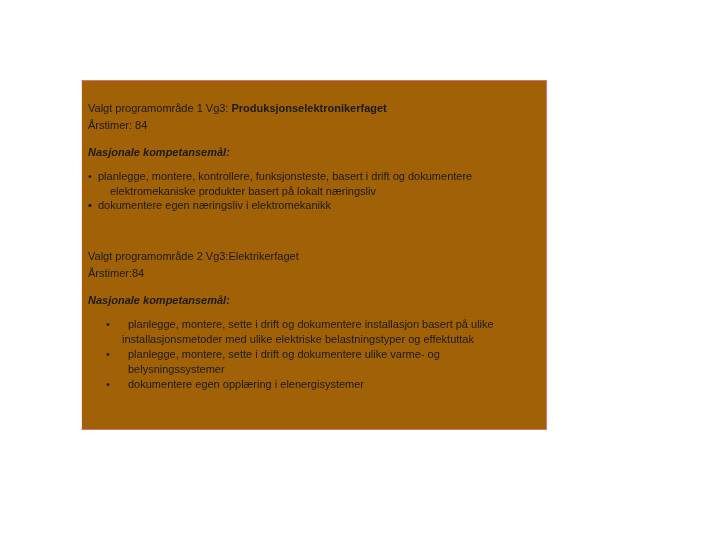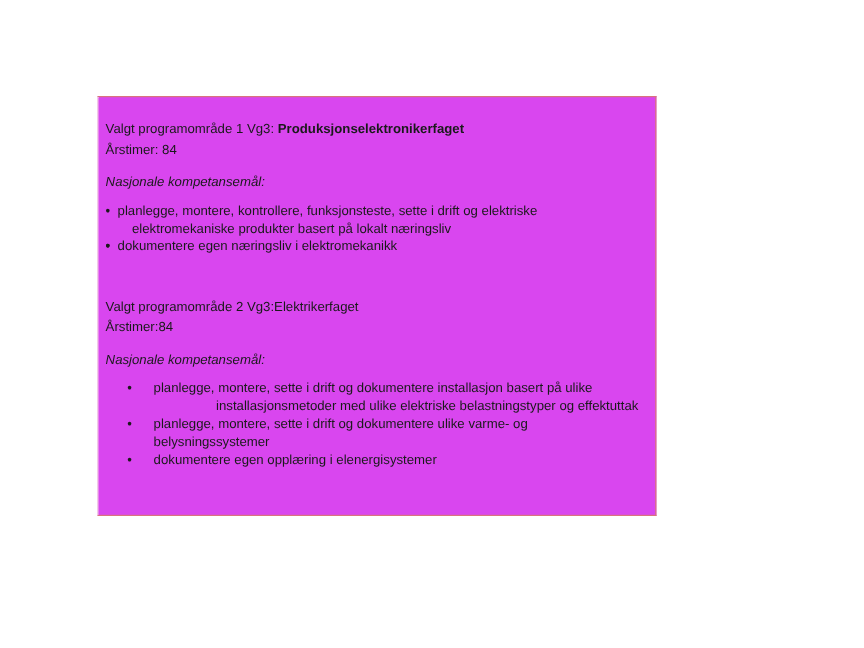--- a/index.html
+++ b/index.html
@@ -16,21 +16,21 @@
   }
 
   
   #content-frame {
     position: absolute;
     left: 81px;
     top: 80px;
     width: 466px;
     height: 350px;
     box-sizing: border-box;
-    background: #d946ef;
+    background: #a16207;
     border-top: 1px solid #d9737f;
     border-right: 1px solid #d9737f;
     border-bottom: 1px solid #d9737f;
     border-left: 1px solid #f6e3e5;
     overflow: hidden;
   }
 
   .inner {
     padding: 20px 14px 0 6px;
   }
@@ -48,20 +48,21 @@
   }
   .bold {
     font-weight: bold;
   }
   .subhead {
     font-size: 11px;
     line-height: 14px;
     color: #1a1a1a;
     font-style: italic;
     margin: 13px 0 10px 0;
+    font-weight: bold;
   }
 
   
   ul.list-tight {
     list-style: none;
     margin: 0;
     padding: 0;
   }
   ul.list-tight > li {
     font-size: 11px;
@@ -107,21 +108,20 @@
     top: 0;
     font-size: 11px;
     line-height: 15px;
   }
   ul.list-indent > li .li-text {
     display: block;
   }
   ul.list-indent > li .li-text .wrap2 {
     display: block;
     margin-left: -6px;
-    text-align: right;
   }
 
   .gap-between-sections {
     height: 36px;
   }
 </style>
 </head>
 <body>
 
 <div id="content-frame">
@@ -131,21 +131,21 @@
 
       <p class="line tight"><span>Valgt programområde 1 Vg3: </span><span class="bold">Produksjonselektronikerfaget</span></p>
 
       <p class="line">Årstimer: 84</p>
 
       <p class="subhead">Nasjonale kompetansemål:</p>
 
       <ul class="list-tight">
         <li>
           <span class="bullet-glyph">•</span>
-          <span class="li-text"><span>planlegge, montere, kontrollere, funksjonsteste, sette i drift og elektriske</span><span class="wrap2">elektromekaniske produkter basert på lokalt næringsliv</span></span>
+          <span class="li-text"><span>planlegge, montere, kontrollere, funksjonsteste, basert i drift og dokumentere</span><span class="wrap2">elektromekaniske produkter basert på lokalt næringsliv</span></span>
         </li>
         <li>
           <span class="bullet-glyph">•</span>
           <span class="li-text"></span>
         </li>
         <li>
           <span class="bullet-glyph">•</span>
           <span class="li-text"><span>dokumentere egen næringsliv i elektromekanikk</span></span>
         </li>
       </ul>

